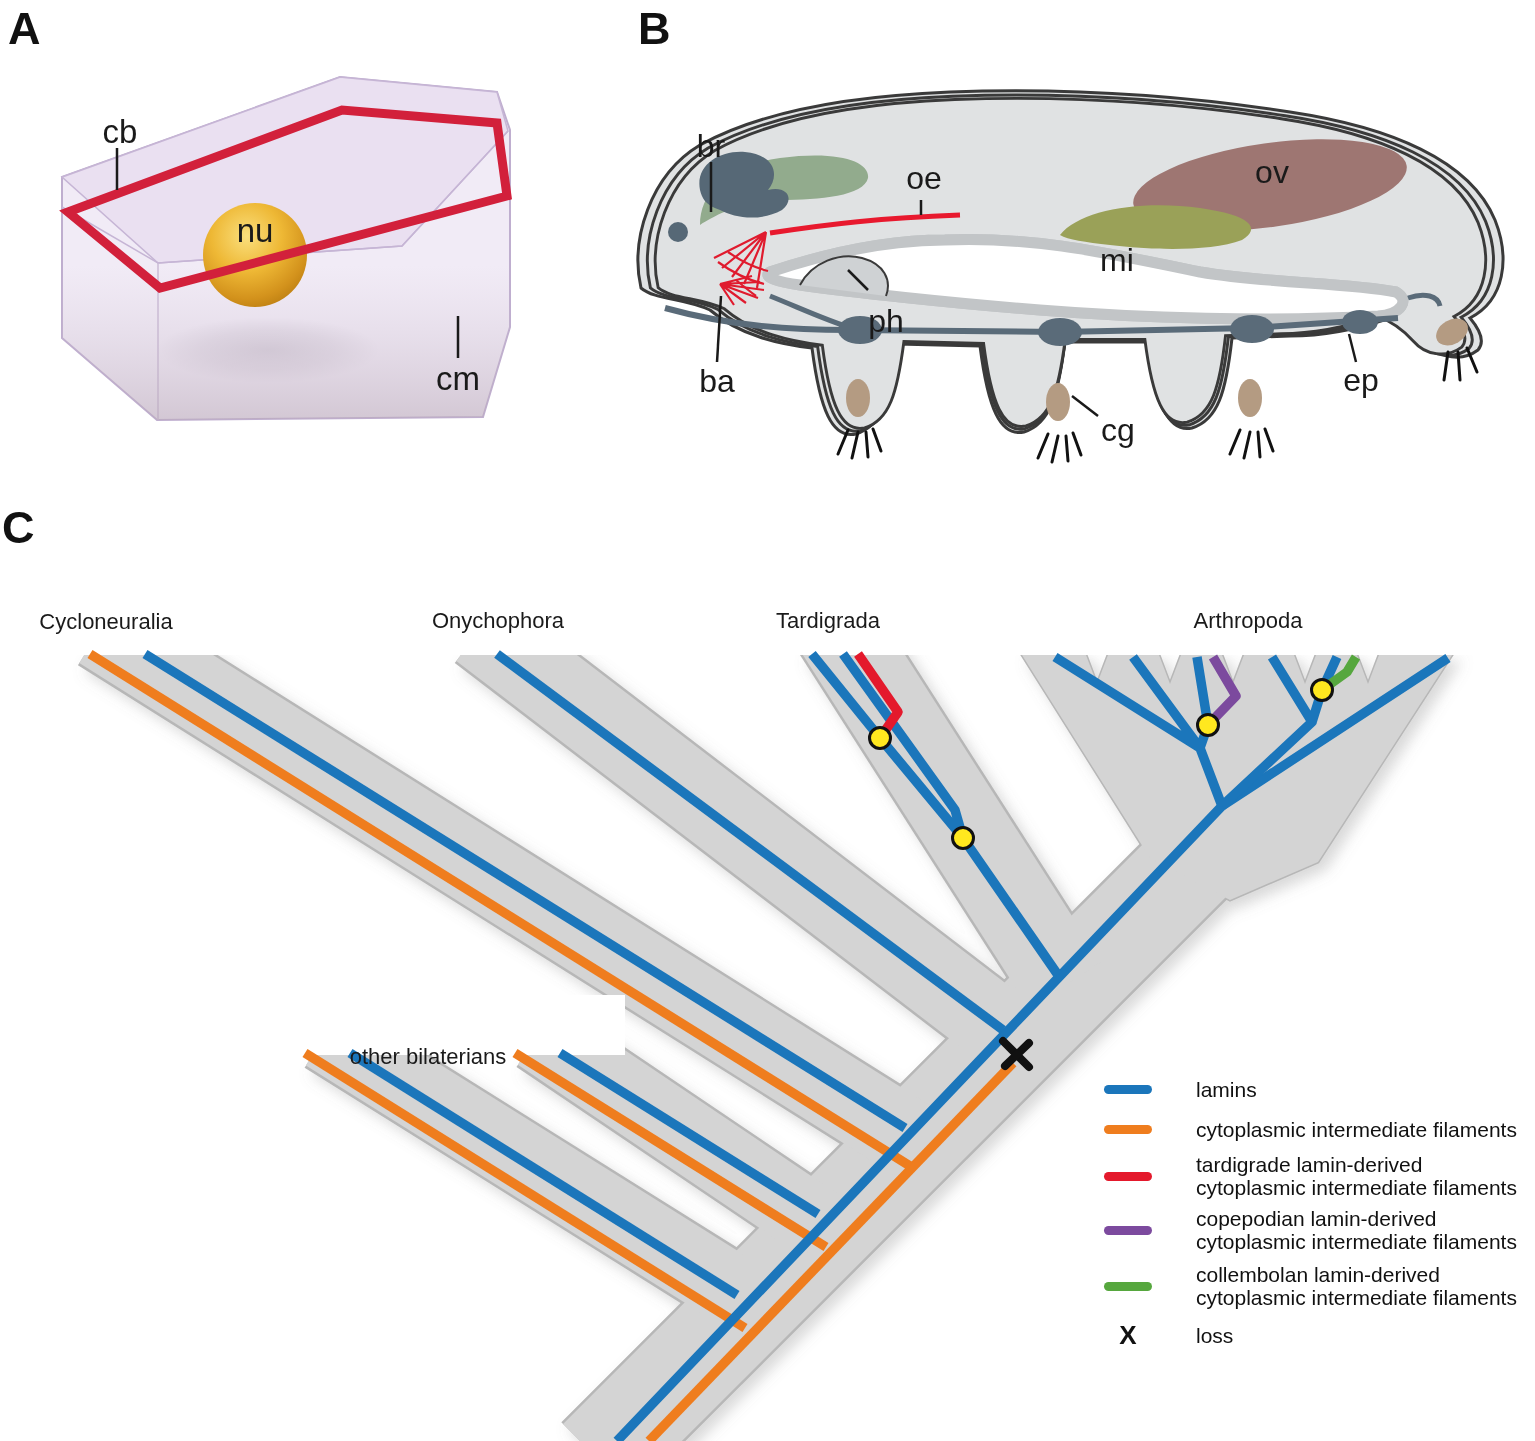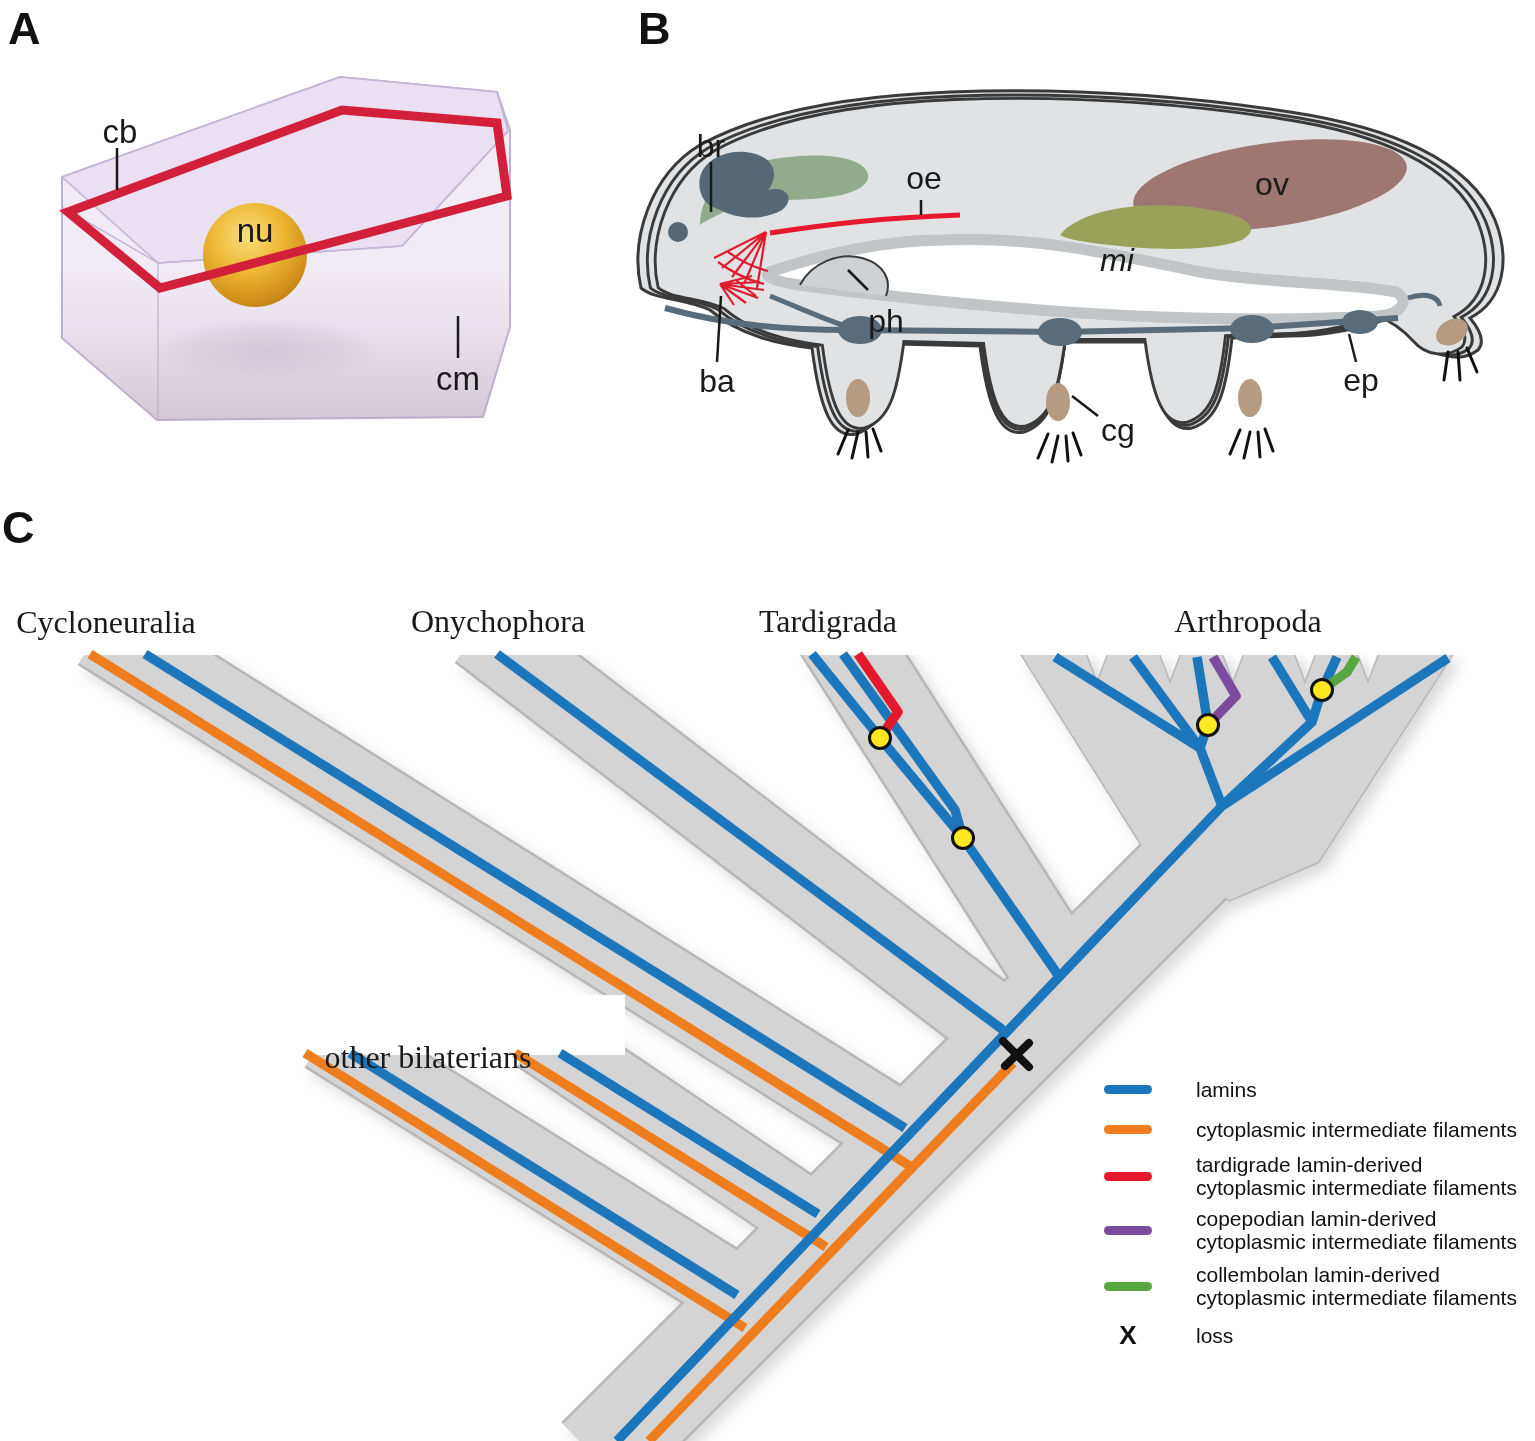--- a/index.html
+++ b/index.html
@@ -2,21 +2,21 @@
 <html><head>
 <meta charset="utf-8">
 <style>
   html,body{margin:0;padding:0;background:#fff;}
   .canvas{position:relative;width:1535px;height:1441px;background:#fff;
           font-family:"Liberation Sans",sans-serif;overflow:hidden;}
   svg{position:absolute;left:0;top:0;}
   .plabel{position:absolute;font-size:45px;font-weight:800;color:#111;line-height:1;}
   .lbl{position:absolute;transform:translate(-50%,-50%);white-space:nowrap;color:#1a1a1a;
        font-size:32px;line-height:1;}
-  .clade{font-size:32px;font-family:Liberation Serif, serif;}
+  .clade{font-size:22px;}
   .legend{position:absolute;left:1092px;top:1070px;width:440px;color:#111;}
   .lg-row{display:flex;align-items:center;gap:20px;}
   .lg-swatch-cell{width:72px;display:flex;justify-content:center;flex:0 0 72px;}
   .lg-dash{width:48px;height:9px;border-radius:5px;}
   .lg-dash.blue{background:#1b76bb;}
   .lg-dash.orange{background:#ef7d1e;}
   .lg-dash.red{background:#e4192c;}
   .lg-dash.purple{background:#7c4a9e;}
   .lg-dash.green{background:#56a73e;}
   .lg-circle{width:15px;height:15px;border-radius:50%;background:#ffe81f;border:3px solid #111;}
@@ -194,22 +194,22 @@
 <div class="plabel" style="left:8px;top:6px;">A</div>
 <div class="plabel" style="left:638px;top:6px;">B</div>
 <div class="plabel" style="left:2px;top:505px;">C</div>
 
 <div class="lbl" style="left:120px;top:131px;font-size:33px;">cb</div>
 <div class="lbl" style="left:255px;top:230px;font-size:33px;">nu</div>
 <div class="lbl" style="left:458px;top:378px;font-size:33px;">cm</div>
 
 <div class="lbl" style="left:711px;top:146px;">br</div>
 <div class="lbl" style="left:924px;top:178px;">oe</div>
-<div class="lbl" style="left:1272px;top:172px;margin-top:12px;">ov</div>
-<div class="lbl" style="left:1117px;top:260px;font-style:italic;">mi</div>
+<div class="lbl" style="left:1272px;top:172px;">ov</div>
+<div class="lbl" style="left:1117px;top:260px;">mi</div>
 <div class="lbl" style="left:886px;top:301px;margin-top:20px;">ph</div>
 <div class="lbl" style="left:717px;top:381px;">ba</div>
 <div class="lbl" style="left:1118px;top:430px;">cg</div>
 <div class="lbl" style="left:1361px;top:380px;">ep</div>
 
 <div class="lbl clade" style="left:106px;top:622px;">Cycloneuralia</div>
 <div class="lbl clade" style="left:498px;top:621px;">Onychophora</div>
 <div class="lbl clade" style="left:828px;top:621px;">Tardigrada</div>
 <div class="lbl clade" style="left:1248px;top:621px;">Arthropoda</div>
 <div class="lbl clade" style="left:428px;top:1031px;margin-top:26px;">other bilaterians</div>

